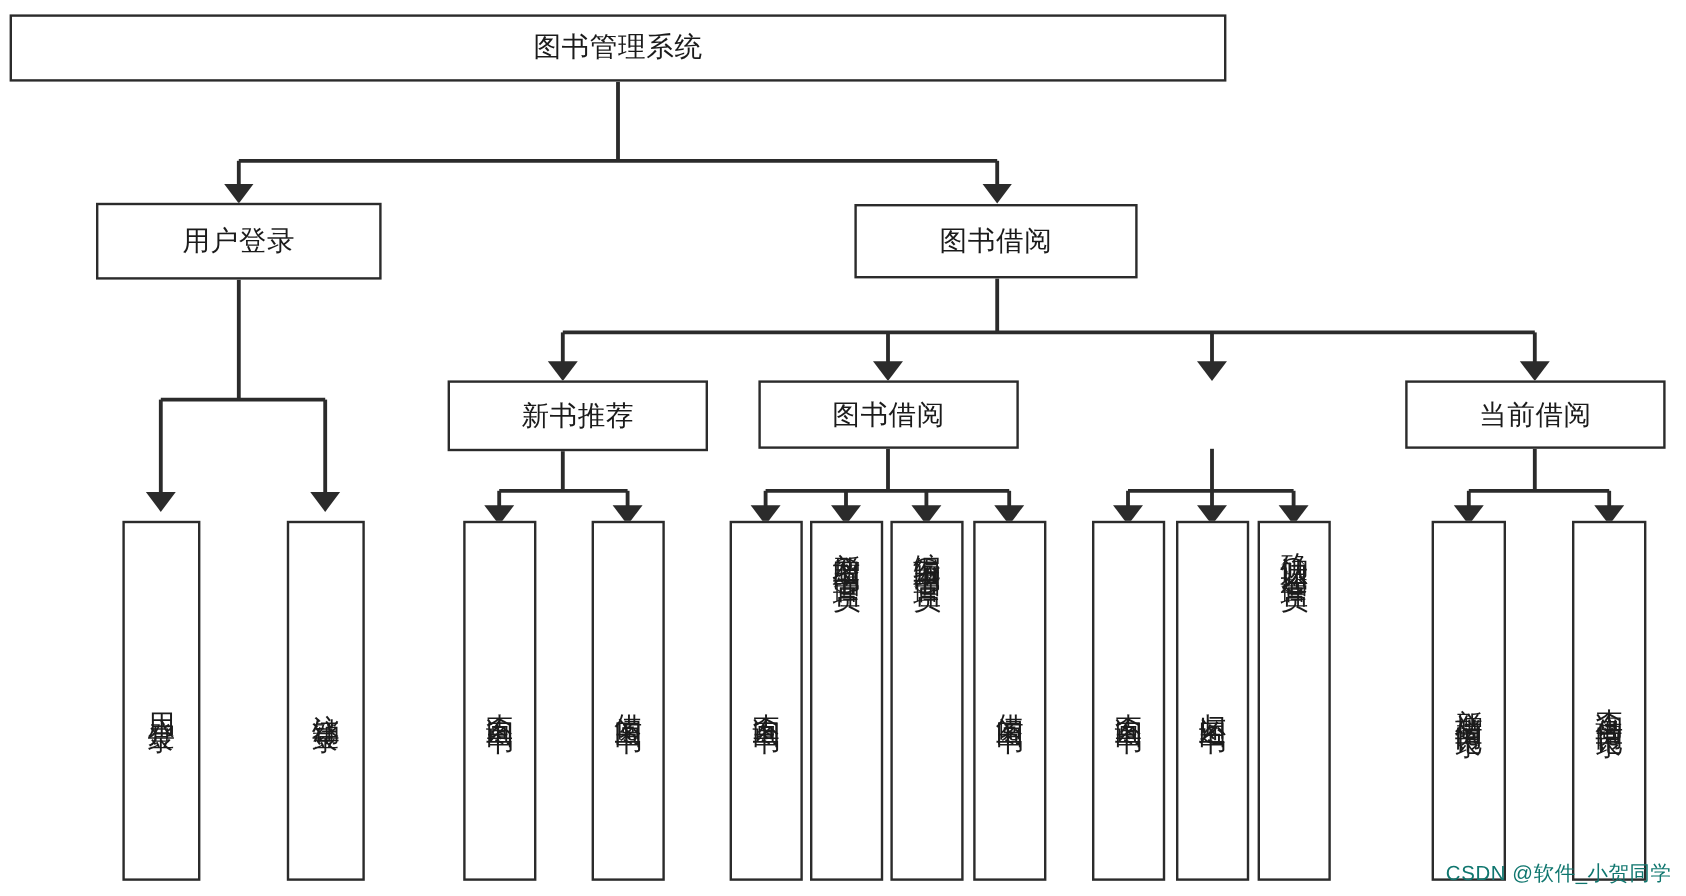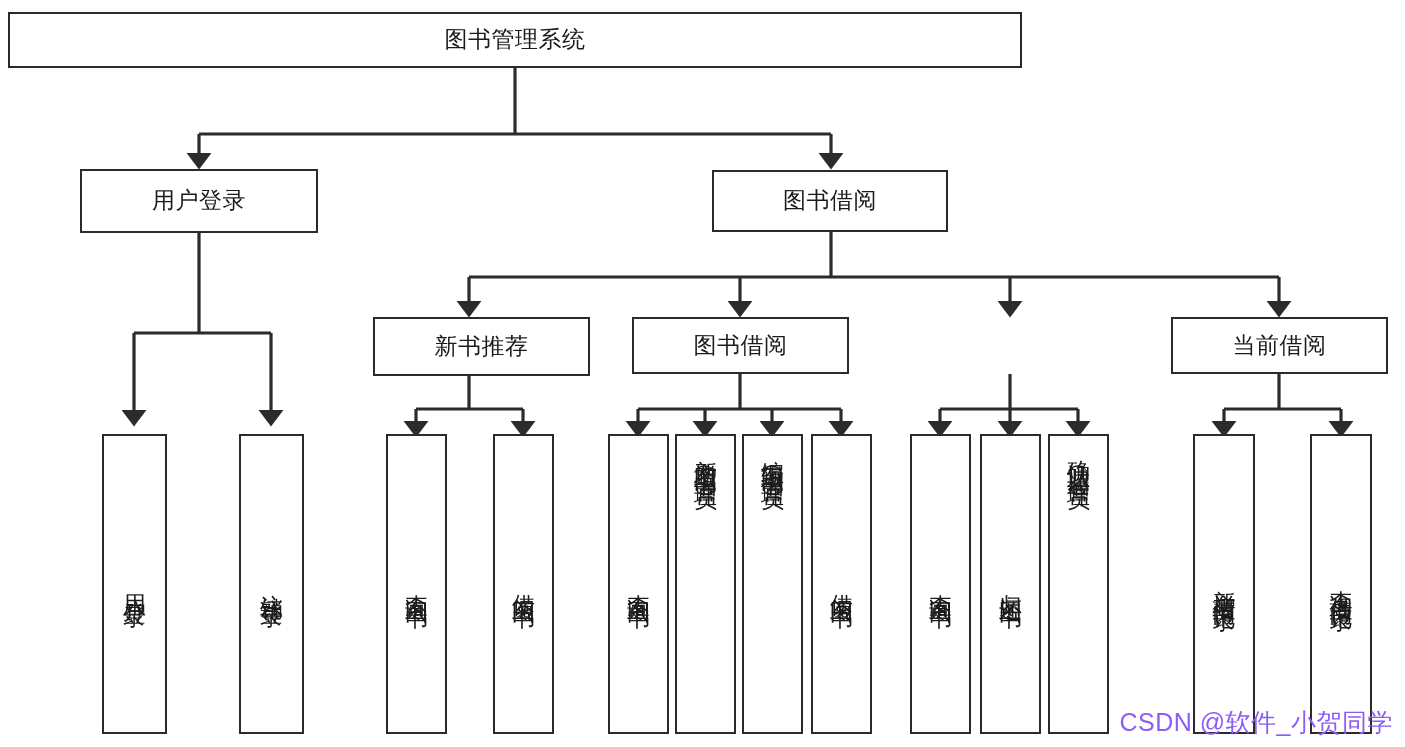--- a/index.html
+++ b/index.html
@@ -64,22 +64,22 @@
     left: 0;
     top: 0;
     width: 1405px;
     height: 747px;
     pointer-events: none;
   }
   #watermark {
     position: absolute;
     right: 12px;
     bottom: 8px;
-    font-size: 25px;
-    color: #8b5cf6;
+    font-size: 17px;
+    color: #0f766e;
     letter-spacing: 0.5px;
     white-space: nowrap;
   }
 </style>
 </head>
 <body>
 
 <div id="diagram-root">
 
   <svg id="connectors" viewBox="0 0 1405 747" width="1405" height="747" xmlns="http://www.w3.org/2000/svg">

